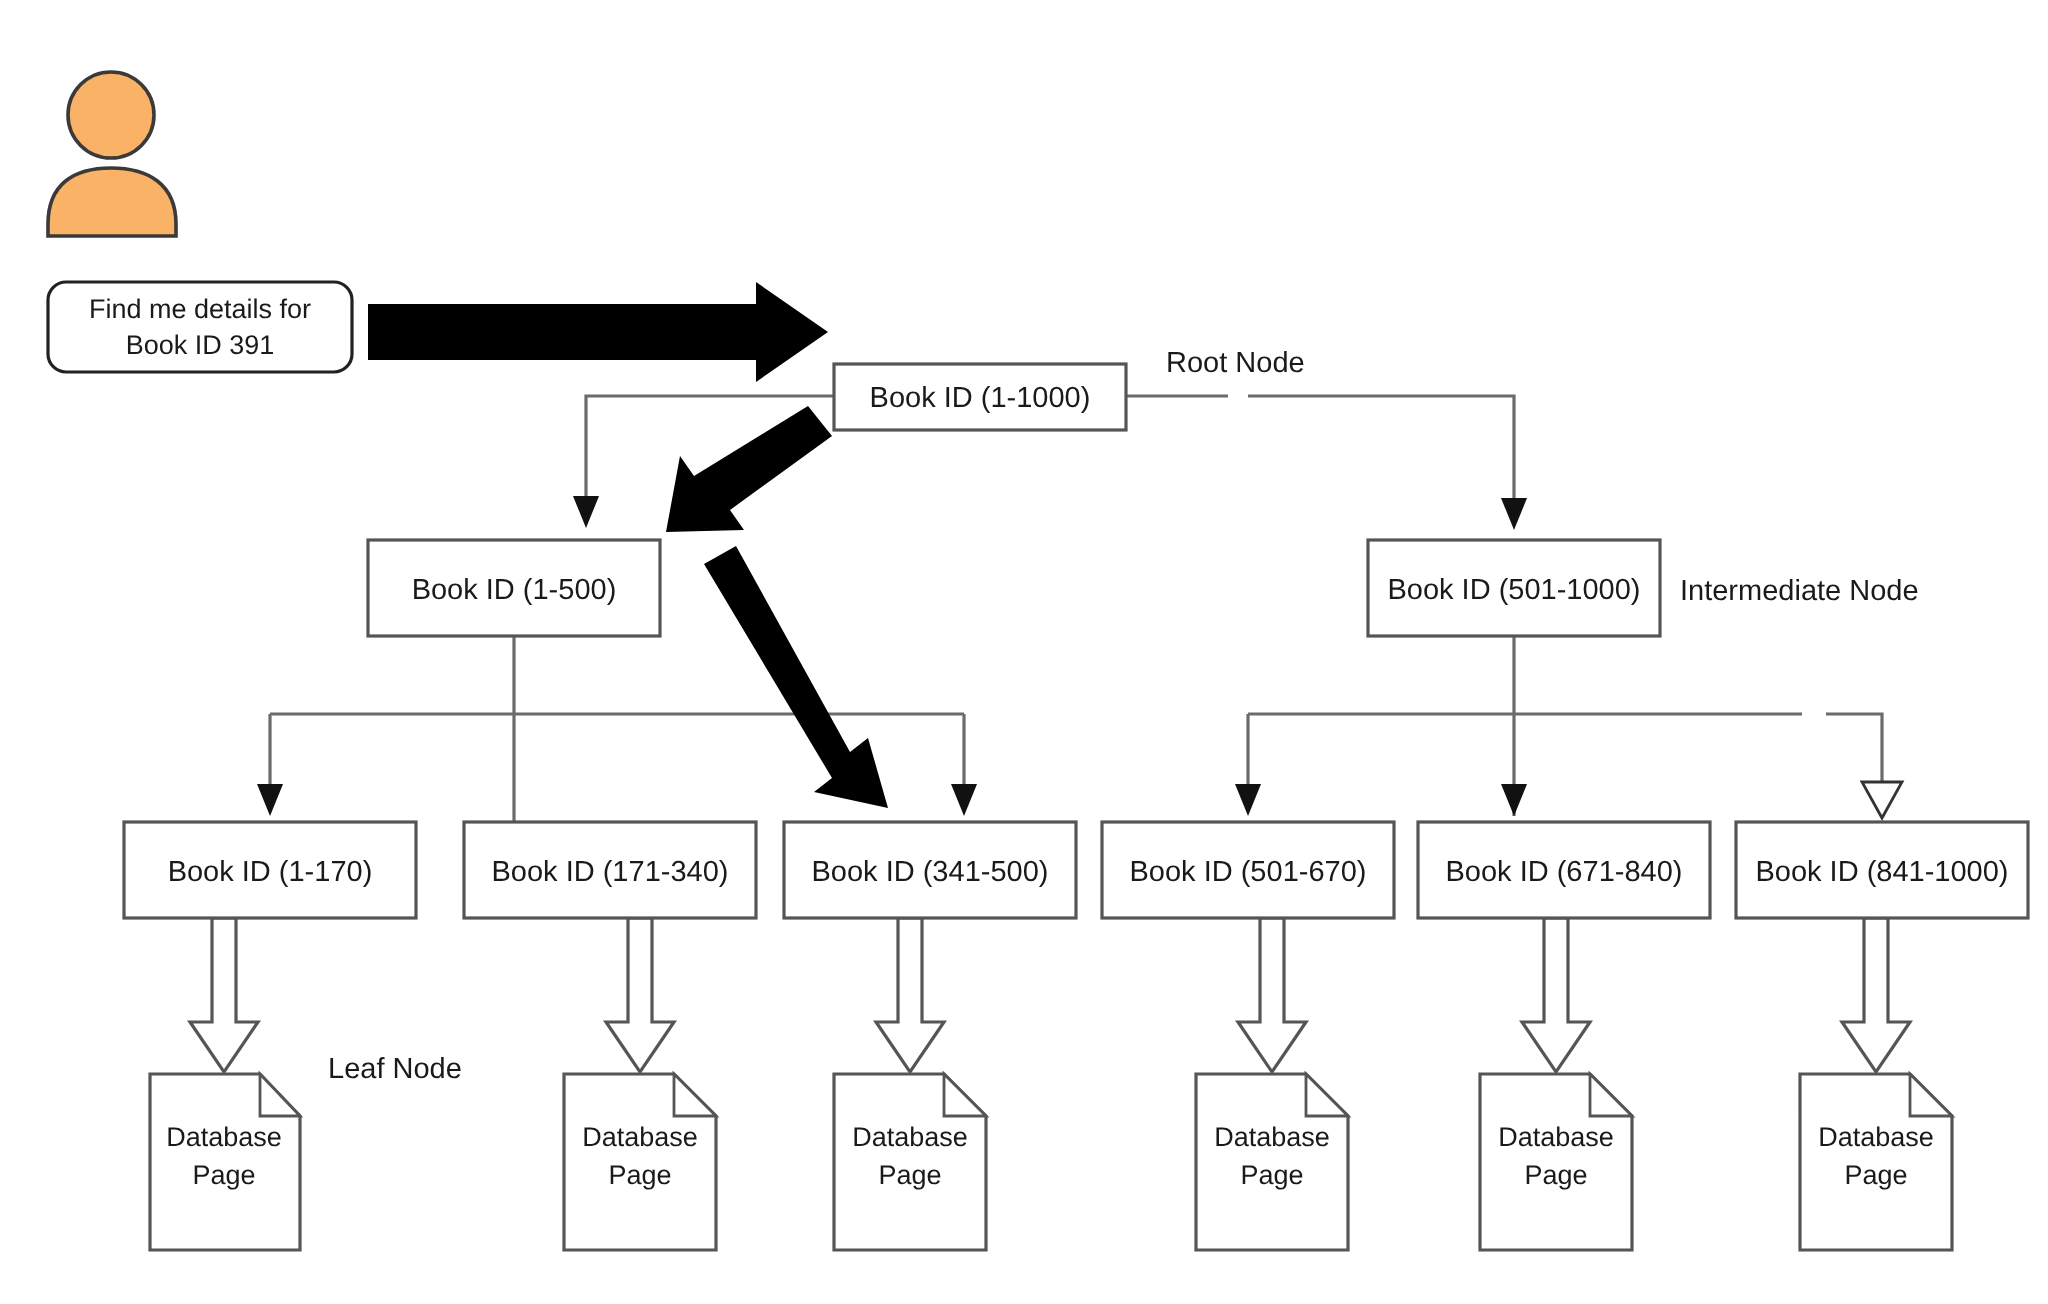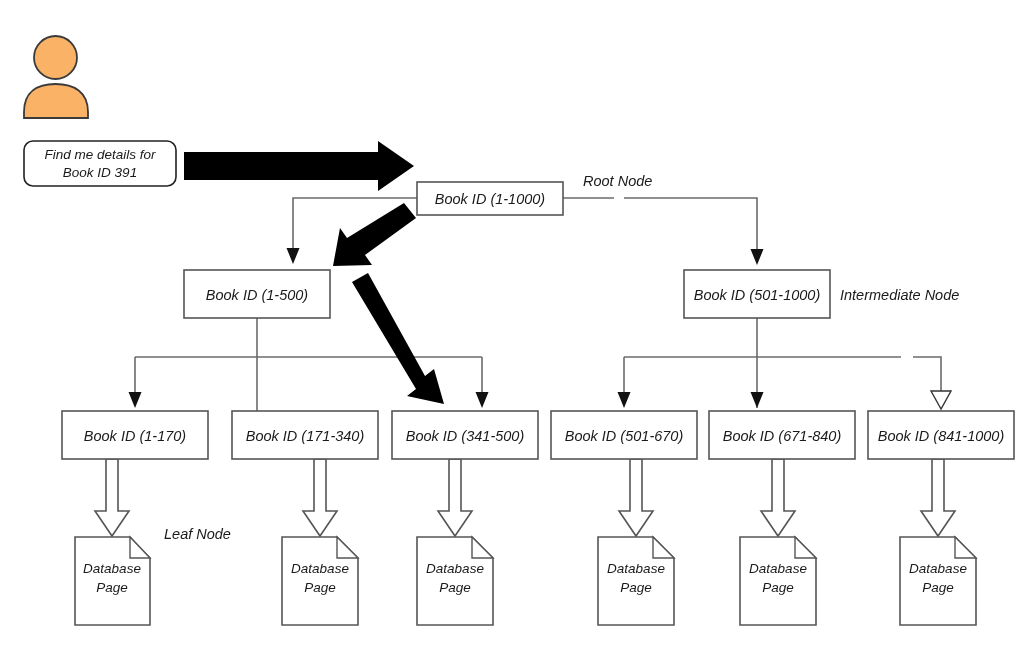--- a/index.html
+++ b/index.html
@@ -11,21 +11,20 @@
     width: 1024px;
     height: 652px;
     font-family: "Liberation Sans", sans-serif;
     overflow: hidden;
   }
   #canvas {
     position: relative;
     width: 1024px;
     height: 652px;
     background: #ffffff;
-    font-style: italic;
   }
   svg.layer {
     position: absolute;
     top: 0;
     left: 0;
     width: 1024px;
     height: 652px;
   }
   .node-label {
     font-family: "Liberation Sans", sans-serif;

